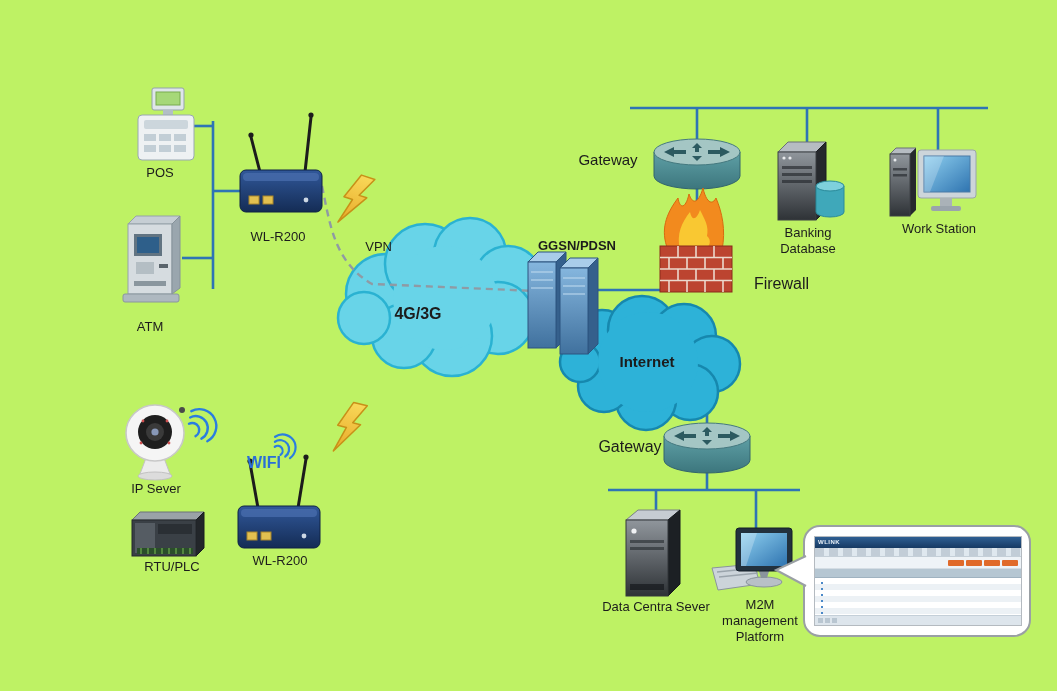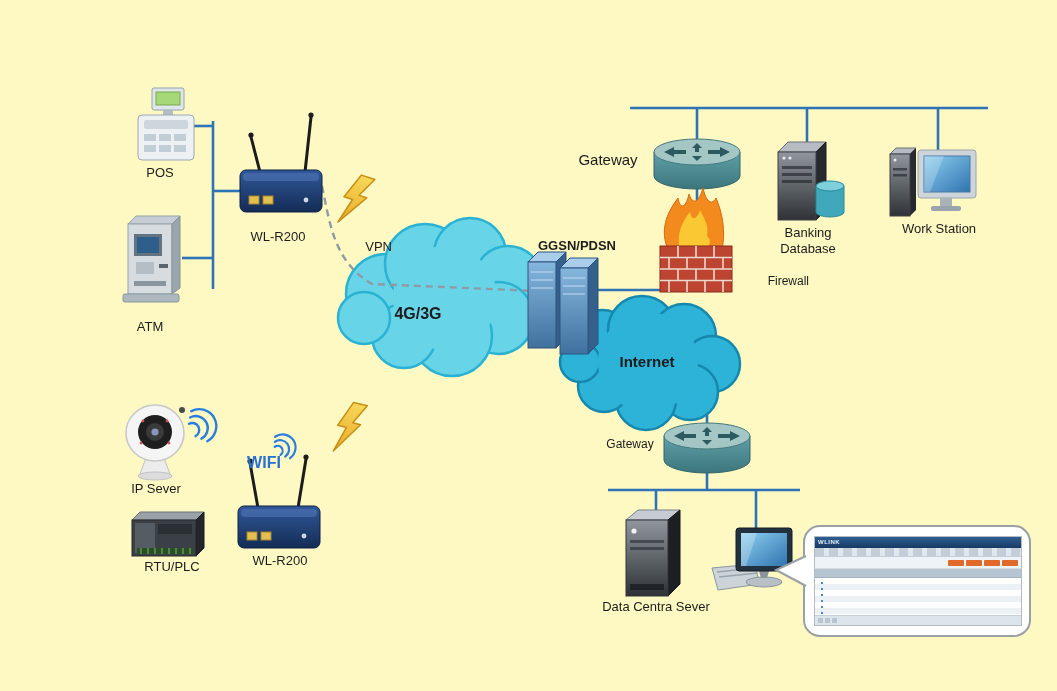--- a/index.html
+++ b/index.html
@@ -1,21 +1,21 @@
 <!DOCTYPE html>
 <html><head>
 <meta charset="utf-8">
 <style>
   html,body{margin:0;padding:0;background:#fff}
-  .canvas{position:relative;width:1057px;height:691px;background:#fef9c3;overflow:hidden;
+  .canvas{position:relative;width:1057px;height:691px;background:#bef264;overflow:hidden;
           font-family:"Liberation Sans",sans-serif}
   .layer{position:absolute;left:0;top:0}
   .lbl{position:absolute;font-size:13px;color:#1c1c1c;text-align:center;line-height:1.22;
        font-family:"Liberation Sans",sans-serif;white-space:normal}
-  .s14{font-size:12px}
+  .s14{font-size:16px}
   .s15{font-size:15px}
   .bold{font-weight:bold}
   .left{text-align:right}
   .blue{color:#2a6fd6;font-weight:bold;font-size:16px}
   
   .ms{position:absolute;left:814px;top:536px;width:206px;height:88px;background:#fff;
       border:1px solid #b4bac0;display:flex;flex-direction:column;overflow:hidden}
   .ms-header{height:11px;flex:0 0 11px;background:linear-gradient(#2f5f93,#173a63);color:#e8f0f8;
              font-size:6px;font-weight:bold;line-height:11px;padding:0 3px;letter-spacing:.5px}
   .ms-menubar{height:8px;flex:0 0 8px;background:repeating-linear-gradient(90deg,#c2cdd7 0 9px,#dfe8ef 9px 14px);
@@ -366,18 +366,19 @@
 <div class="lbl left" style="left:348px;top:239px;width:44px">VPN</div>
 <div class="lbl bold" style="left:373px;top:304px;width:90px;font-size:16px">4G/3G</div>
 <div class="lbl bold" style="left:522px;top:238px;width:110px">GGSN/PDSN</div>
 <div class="lbl bold s15" style="left:602px;top:353px;width:90px">Internet</div>
 <div class="lbl s15" style="left:566px;top:151px;width:84px">Gateway</div>
 <div class="lbl s14 left" style="left:737px;top:274px;width:72px">Firewall</div>
 <div class="lbl" style="left:770px;top:225px;width:76px">Banking Database</div>
 <div class="lbl" style="left:891px;top:221px;width:96px">Work Station</div>
 <div class="lbl s14" style="left:592px;top:437px;width:76px">Gateway</div>
 <div class="lbl" style="left:592px;top:599px;width:128px">Data Centra Sever</div>
+<div class="lbl" style="left:714px;top:597px;width:92px">M2M management Platform</div>
 <div class="lbl" style="left:112px;top:481px;width:88px">IP Sever</div>
 <div class="lbl blue" style="left:234px;top:453px;width:60px">WIFI</div>
 <div class="lbl" style="left:134px;top:559px;width:76px">RTU/PLC</div>
 <div class="lbl" style="left:236px;top:553px;width:88px">WL-R200</div>
 
 </div>
 
 </body></html>

